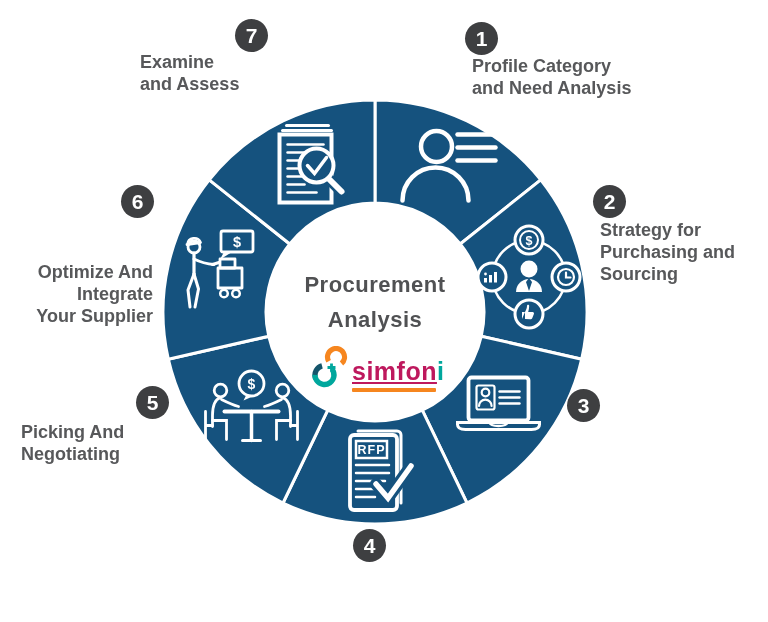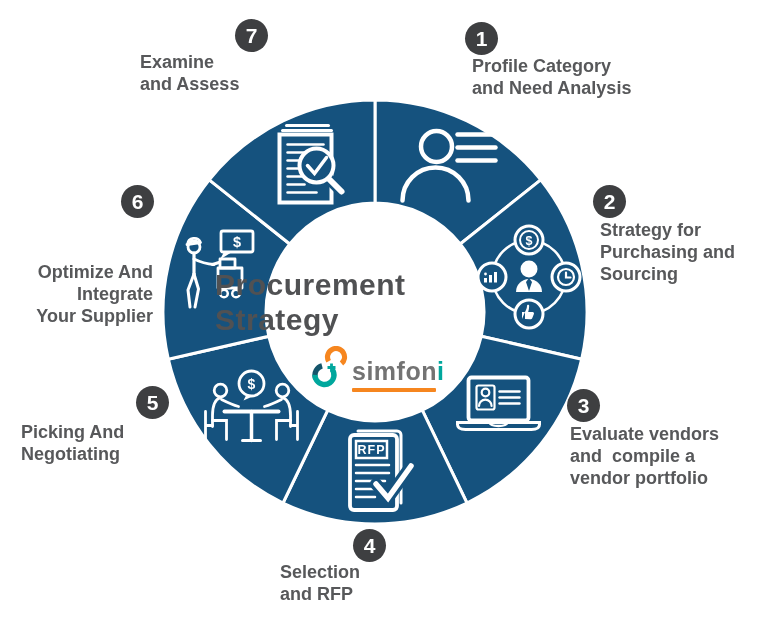--- a/index.html
+++ b/index.html
@@ -13,29 +13,29 @@
     background:#3E3F41;color:#fff;display:flex;align-items:center;justify-content:center;
     font-size:21px;font-weight:bold;
   }
   .stage-label{
     position:absolute;color:#57585A;font-size:18px;font-weight:bold;
     line-height:22px;white-space:pre-wrap;
   }
   .align-c{text-align:left;}
   .align-r{text-align:right;margin-top:40px;}
   .center-title{
-    position:absolute;left:215px;top:267px;width:320px;text-align:left;
-    color:#505153;font-size:30px;font-weight:bold;line-height:35px;letter-spacing:.5px;
+    position:absolute;left:215px;top:267px;width:320px;text-align:center;
+    color:#505153;font-size:22px;font-weight:bold;line-height:35px;letter-spacing:.5px;
   }
   .logo-row{
     position:absolute;left:312px;top:346px;display:flex;align-items:flex-end;
   }
   .logo-textcol{display:flex;flex-direction:column;margin-left:2px;margin-bottom:0px;}
   .logo-word{font-size:25px;font-weight:bold;letter-spacing:.5px;line-height:25px;}
-  .logo-word .main{color:#737373;}
+  .logo-word .main{color:#be185d;text-decoration:underline;}
   .logo-word .accent{color:#00A79D;}
   .logo-tagline-bar{width:84px;height:4px;background:#F6861F;margin-top:4px;border-radius:1px;}
   
   .b1{left:465px;top:22px;}  .b2{left:593px;top:185px;} .b3{left:567px;top:389px;}
   .b4{left:353px;top:529px;} .b5{left:136px;top:386px;} .b6{left:121px;top:185px;}
   .b7{left:235px;top:19px;}
   
   .l1{left:472px;top:55px;}
   .l2{left:600px;top:219px;}
   .l3{left:570px;top:423px;}
@@ -191,36 +191,31 @@
   <div class="badge b4">4</div>
   <div class="badge b5">5</div>
   <div class="badge b6">6</div>
   <div class="badge b7">7</div>
 
   <div class="stage-label l1">Profile Category
 and Need Analysis</div>
   <div class="stage-label l2">Strategy for
 Purchasing and
 Sourcing</div>
-  <div class="stage-label l3">Evaluate vendors
-and  compile a
-vendor portfolio</div>
-  <div class="stage-label l4 align-c">Selection
-and RFP</div>
   <div class="stage-label l5 align-c">Picking And
 Negotiating</div>
   <div class="stage-label l6 align-r">Optimize And
 Integrate
 Your Supplier</div>
   <div class="stage-label l7 align-c">Examine
 and Assess</div>
 
   <div class="center-title">
     <div>Procurement</div>
-    <div>Strategy</div>
+    <div>Analysis</div>
   </div>
 
   <div class="logo-row">
     <svg width="38" height="46" viewBox="0 0 38 46">
       <circle cx="24" cy="11" r="8.5" fill="none" stroke="#F6861F" stroke-width="5.2" pathLength="100" stroke-dasharray="72 28" transform="rotate(150 24 11)"></circle>
       <circle cx="12.5" cy="29" r="9.5" fill="none" stroke="#14556B" stroke-width="5.4" pathLength="100" stroke-dasharray="25 75" transform="rotate(165 12.5 29)"></circle>
       <circle cx="12.5" cy="29" r="9.5" fill="none" stroke="#00A79D" stroke-width="5.4" pathLength="100" stroke-dasharray="60 40" transform="rotate(-35 12.5 29)"></circle>
       <path d="M 19.5 17.5 v 8 M 15.5 21.5 h 8" stroke="#00A79D" stroke-width="2.8" fill="none"></path>
     </svg>
     <div class="logo-textcol">

